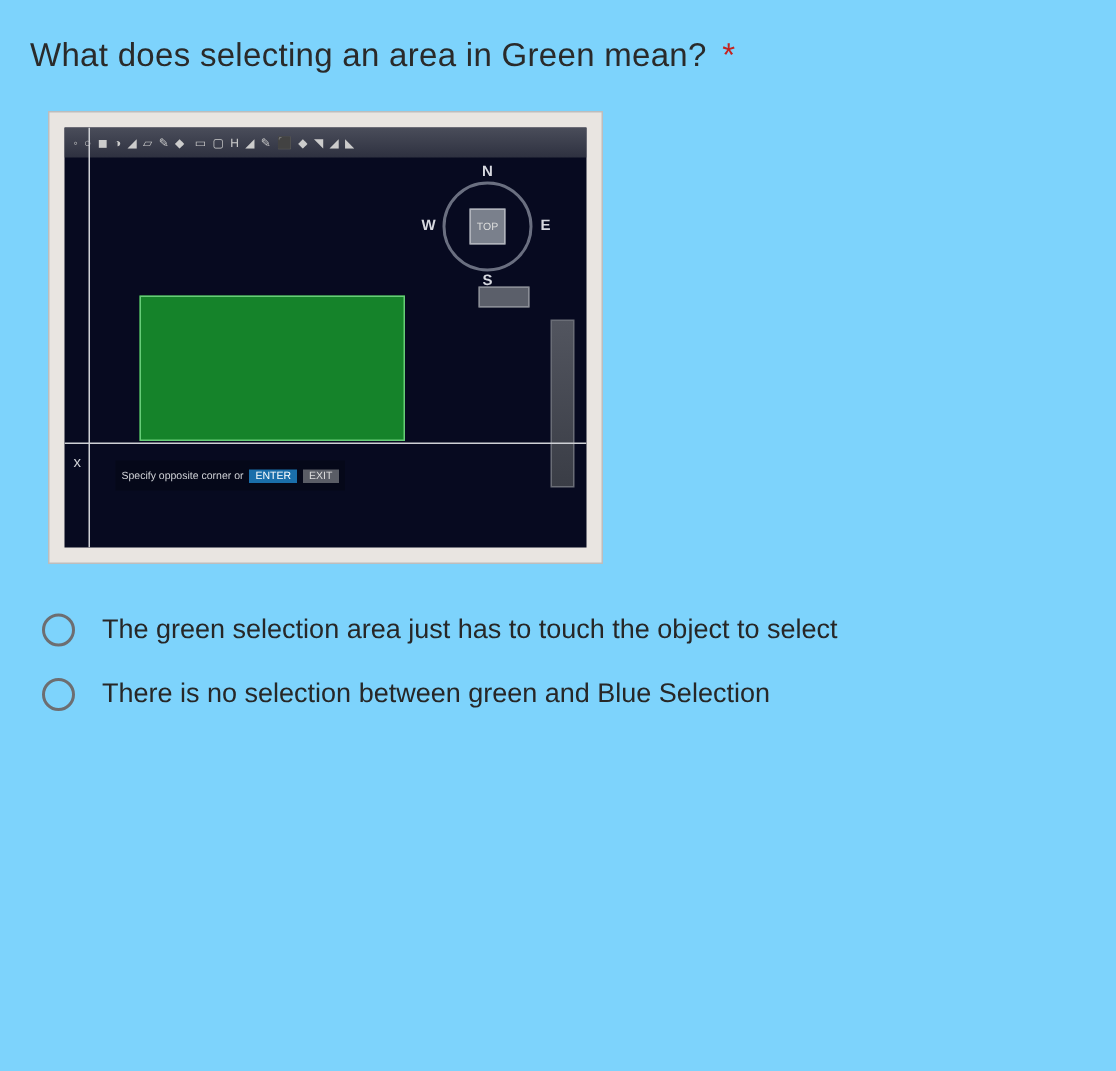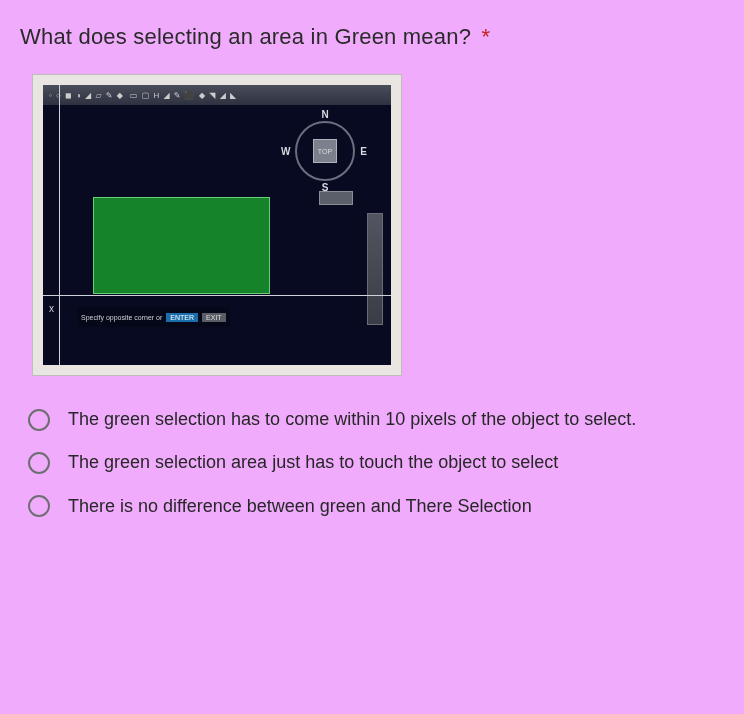--- a/index.html
+++ b/index.html
@@ -8,21 +8,21 @@
     width: 744px;
     height: 714px;
     font-family: Arial, Helvetica, sans-serif;
     background: #f2eeea;
     color: #222;
     overflow: hidden;
   }
   .page {
     padding: 24px 20px 20px 20px;
     box-sizing: border-box;
-    background: #f0abfc;
+    background: #7dd3fc;
     min-height: 100%;
   }
   .question-title {
     font-size: 22px;
     font-weight: 400;
     color: #2a2a2a;
     margin: 0 0 24px 0;
     letter-spacing: 0.2px;
   }
   .required-star {
@@ -203,25 +203,21 @@
         <span>Specify opposite corner or</span>
         <span class="box1">ENTER</span>
         <span class="box2">EXIT</span>
       </div>
     </div>
   </div>
 
   <div class="options">
     <div class="option-row">
       <div class="radio"></div>
-      <div class="option-label">The green selection has to come within 10 pixels of the object to select.</div>
-    </div>
-    <div class="option-row">
-      <div class="radio"></div>
       <div class="option-label">The green selection area just has to touch the object to select</div>
     </div>
     <div class="option-row">
       <div class="radio"></div>
-      <div class="option-label">There is no difference between green and There Selection</div>
+      <div class="option-label">There is no selection between green and Blue Selection</div>
     </div>
   </div>
 
 </div>
 
 </body></html>

